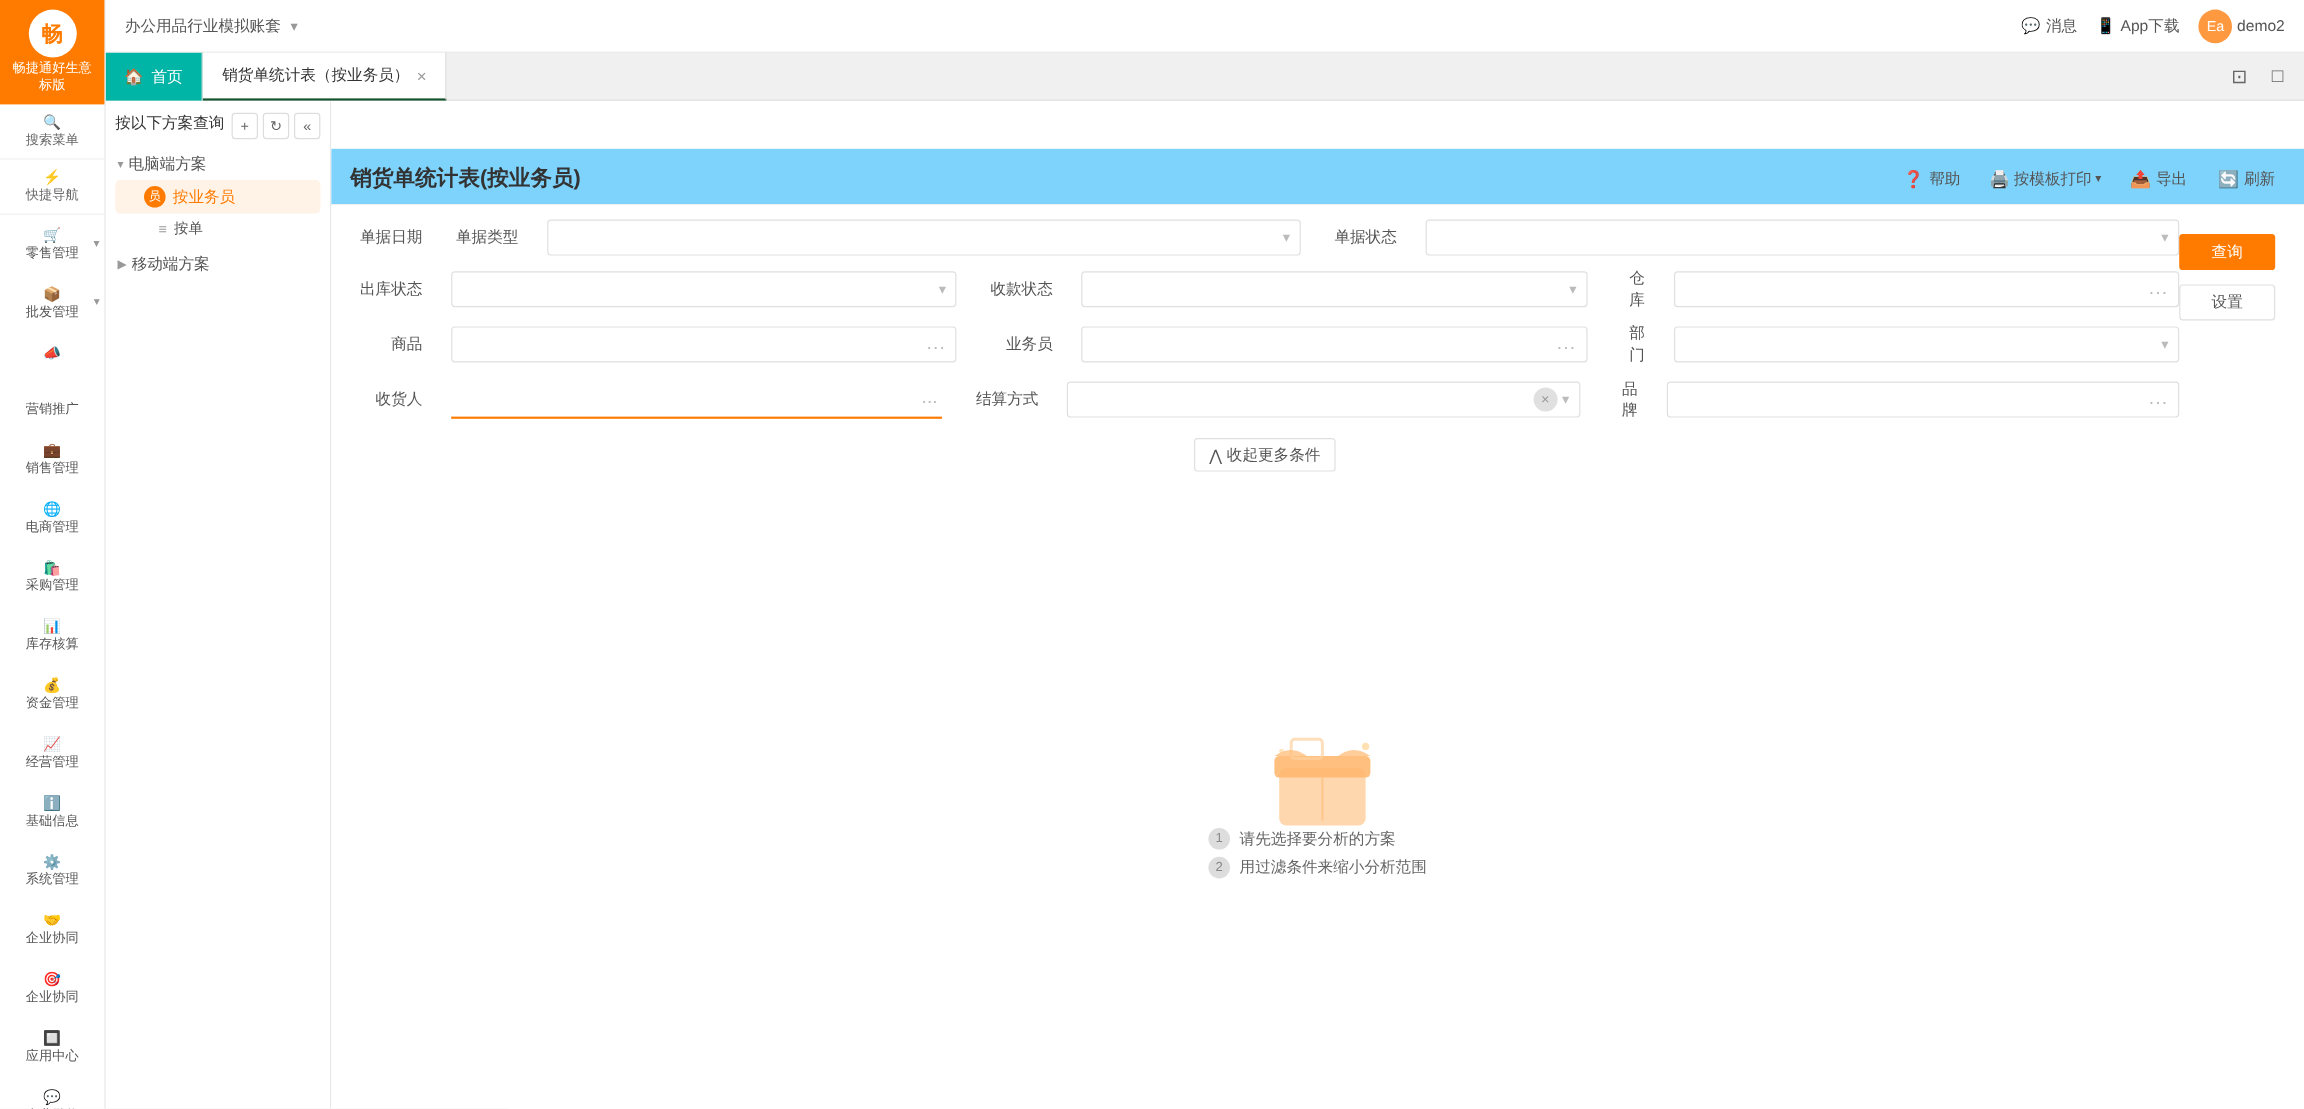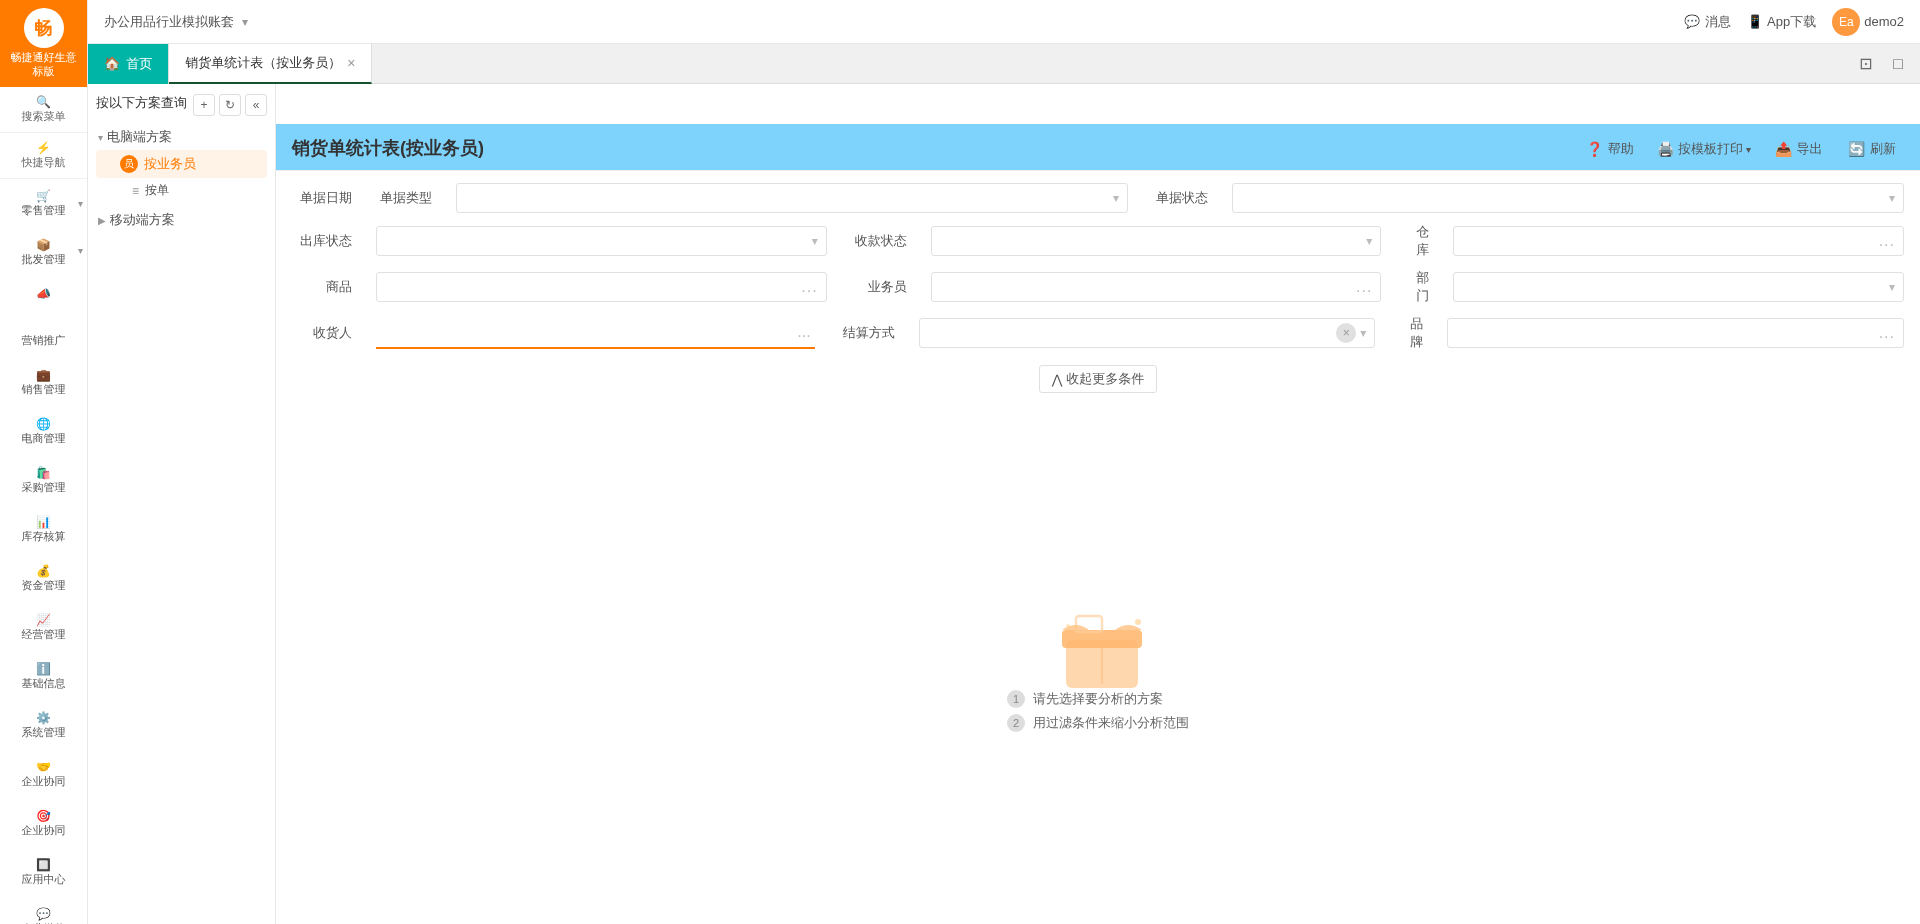--- a/index.html
+++ b/index.html
@@ -362,20 +362,24 @@
             </div>
 
             <div class="filter-actions-row">
               <button class="collapse-btn">
                 <span>⋀</span>
                 <span>收起更多条件</span>
               </button>
             </div>
           </div>
 
+          <div class="side-btns">
+            <button class="query-btn">查询</button>
+            <button class="settings-btn">设置</button>
+          </div>
         </div>
       </div>
 
       <div class="results-area">
         <div class="empty-state">
           <div class="empty-icon">
             <svg width="110" height="90" viewBox="0 0 110 90" xmlns="http://www.w3.org/2000/svg">
 
               <rect x="18" y="38" width="72" height="48" rx="6" fill="#ffd0a0" opacity="0.85"></rect>
 

